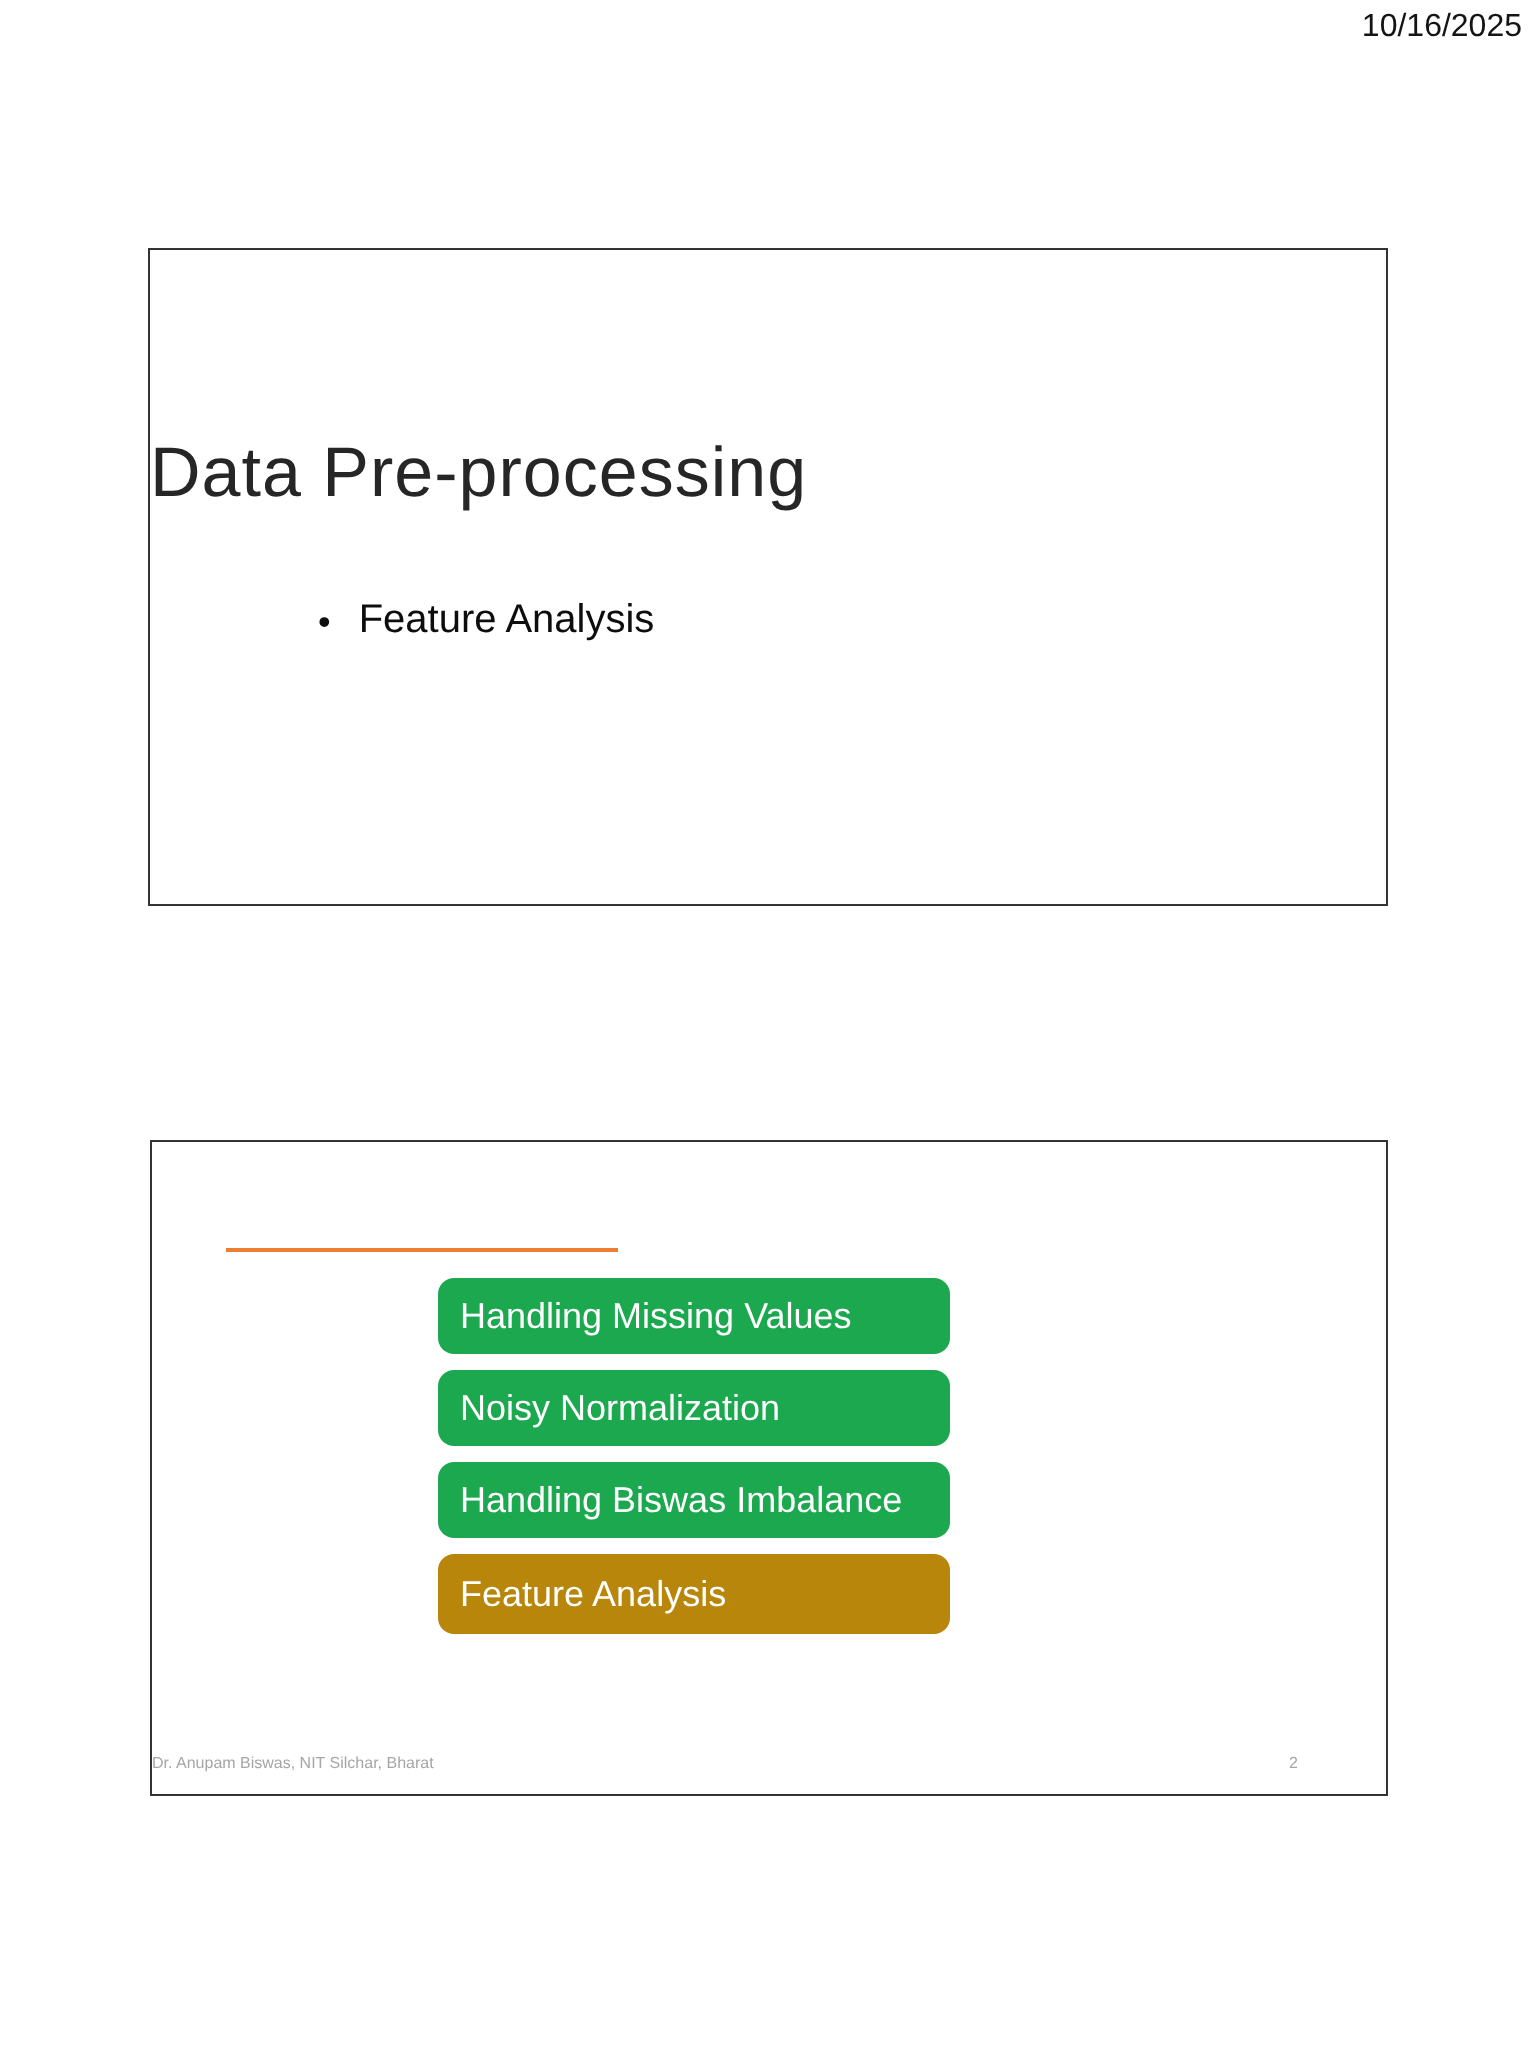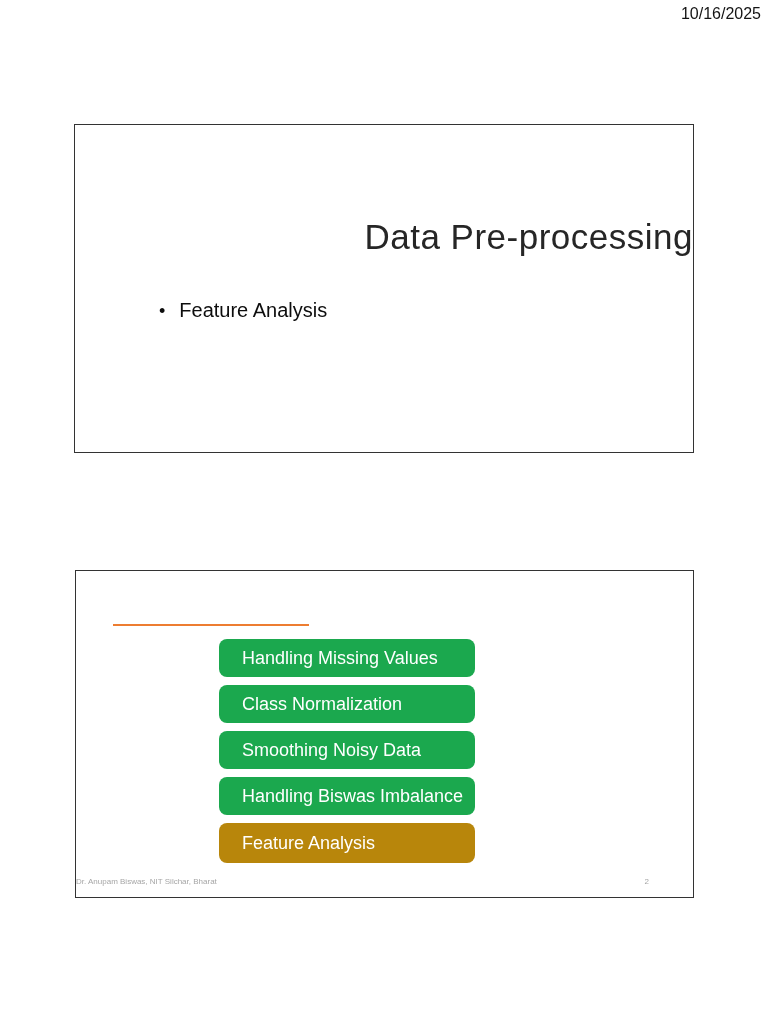--- a/index.html
+++ b/index.html
@@ -32,21 +32,21 @@
     left: 74px;
     top: 124px;
     width: 620px;
     height: 329px;
   }
   .slide1-title {
     position: absolute;
     left: 0;
     top: 92px;
     width: 100%;
-    text-align: right;
+    text-align: left;
     font-size: 35px;
     font-weight: 400;
     letter-spacing: 0.5px;
     color: #262626;
     margin: 0;
   }
   .bullet-row {
     position: absolute;
     left: 84px;
     top: 174px;
@@ -90,21 +90,21 @@
     top: 68px;
     width: 256px;
   }
   .pbox {
     width: 256px;
     height: 38px;
     border-radius: 8px;
     margin-bottom: 8px;
     display: flex;
     align-items: center;
-    padding-left: 23px;
+    padding-left: 11px;
     box-sizing: border-box;
     color: #ffffff;
     font-size: 18px;
   }
   .pbox.last {
     height: 40px;
     margin-bottom: 0;
   }
   .footer-text {
     position: absolute;
@@ -138,24 +138,21 @@
   </section>
 
   <section class="slide slide2">
     <div class="title-underline" style="background: rgb(237, 125, 49);"></div>
 
     <div class="box-stack">
       <div class="pbox" style="background: rgb(27, 168, 78);">
         <span>Handling Missing Values</span>
       </div>
       <div class="pbox" style="background: rgb(27, 168, 78);">
-        <span>Class Normalization</span>
-      </div>
-      <div class="pbox" style="background: rgb(27, 168, 78);">
-        <span>Smoothing Noisy Data</span>
+        <span>Noisy Normalization</span>
       </div>
       <div class="pbox" style="background: rgb(27, 168, 78);">
         <span>Handling Biswas Imbalance</span>
       </div>
       <div class="pbox last" style="background: rgb(184, 134, 11);">
         <span>Feature Analysis</span>
       </div>
     </div>
 
     <div class="footer-text">Dr. Anupam Biswas, NIT Silchar, Bharat</div>

